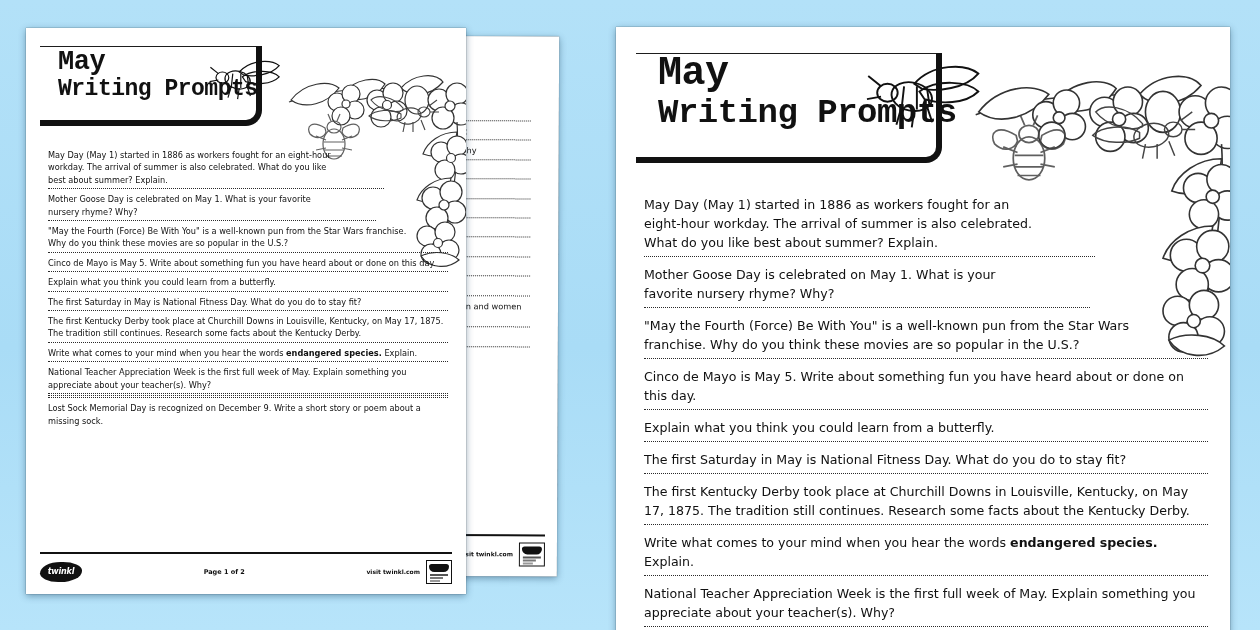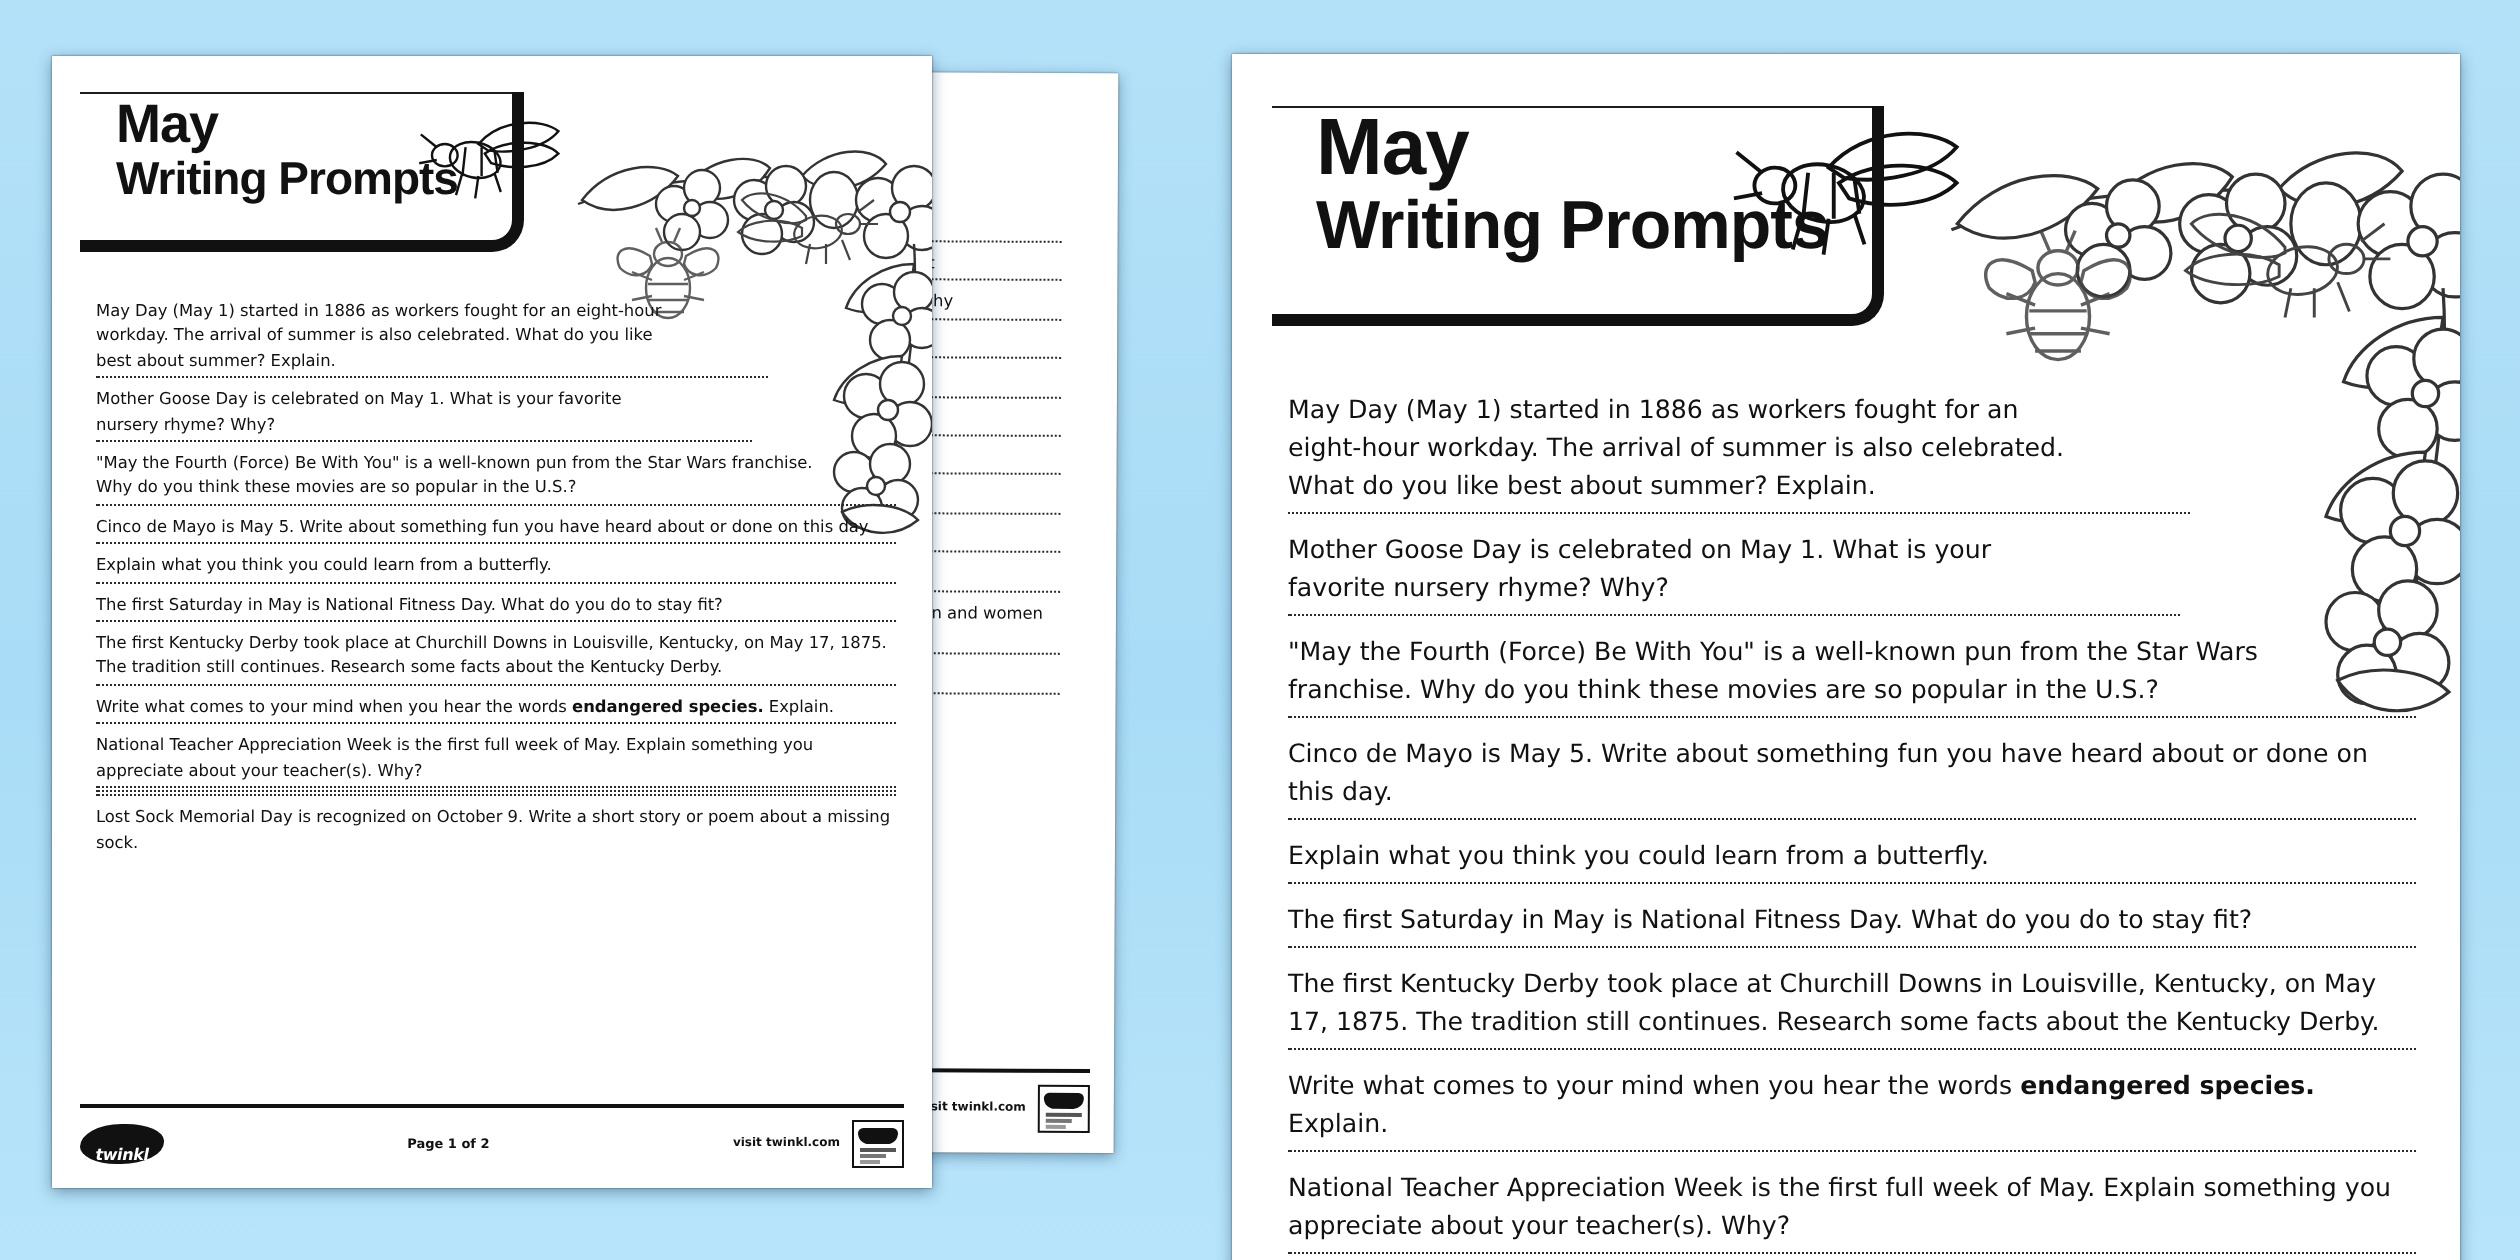--- a/index.html
+++ b/index.html
@@ -70,21 +70,21 @@
   }
   .title-box .frame {
     position: absolute;
     border-right: 6px solid #111;
     border-bottom: 6px solid #111;
     border-bottom-right-radius: 16px;
     border-top: 0; border-left: 0;
   }
   .title-text {
     position: relative;
-    font-family: Liberation Sans, sans-serif;
+    font-family: Liberation Mono, monospace;
     font-weight: 700;
     color: #111;
     line-height: 1.06;
     letter-spacing: -0.5px;
   }
   .title-text .l1 { display:block; }
   .title-text .l2 { display:block; }
 
   
   .prompts { position: relative; }
@@ -138,21 +138,21 @@
     left: 14px; right: 14px; bottom: 10px;
     border-top: 2px solid #111;
     padding-top: 5px;
     display: flex;
     align-items: center;
     height: 32px;
   }
   .twinkl-logo {
     width: 42px; height: 20px;
     position: relative;
-    display: flex; align-items: flex-end; justify-content: center;
+    display: flex; align-items: center; justify-content: center;
   }
   .twinkl-logo .blob {
     position: absolute; inset: 0;
     background: #111;
     border-radius: 50% 46% 52% 44% / 58% 42% 56% 44%;
   }
   .twinkl-logo .word {
     position: relative;
     color: #fff;
     font-size: 8px;
@@ -374,21 +374,21 @@
     <div class="prompt">The first Saturday in May is National Fitness Day. What do you do to stay fit?</div>
     <div class="dots"></div>
     <div class="prompt">The first Kentucky Derby took place at Churchill Downs in Louisville, Kentucky, on May 17, 1875. The tradition still continues. Research some facts about the Kentucky Derby.</div>
     <div class="dots"></div>
     <div class="prompt">Write what comes to your mind when you hear the words <b>endangered species.</b> Explain.</div>
     <div class="dots"></div>
     <div class="prompt">National Teacher Appreciation Week is the first full week of May.  Explain something you appreciate about your teacher(s). Why?</div>
     <div class="dots"></div>
     <div class="dots"></div>
     <div class="dots"></div>
-    <div class="prompt">Lost Sock Memorial Day is recognized on October 9. Write a short story or poem about a missing sock.</div>
+    <div class="prompt">Lost Sock Memorial Day is recognized on December 9. Write a short story or poem about a missing sock.</div>
   </div>
 
   <div class="footer">
     <div class="twinkl-logo">
       <div class="blob"></div>
       <div class="word">twinkl</div>
     </div>
     <div class="pagenum">Page 1 of 2</div>
     <div class="visit">visit twinkl.com</div>
     <div class="badge">

